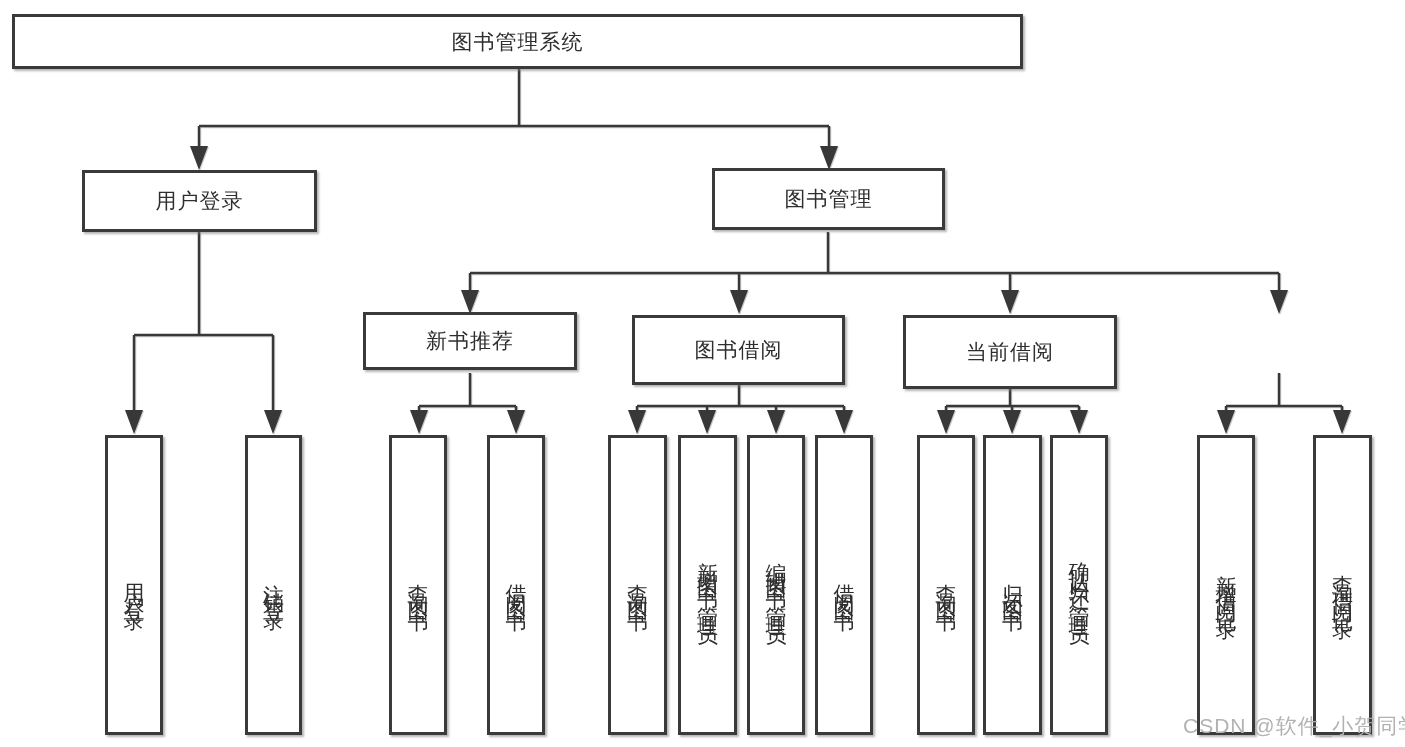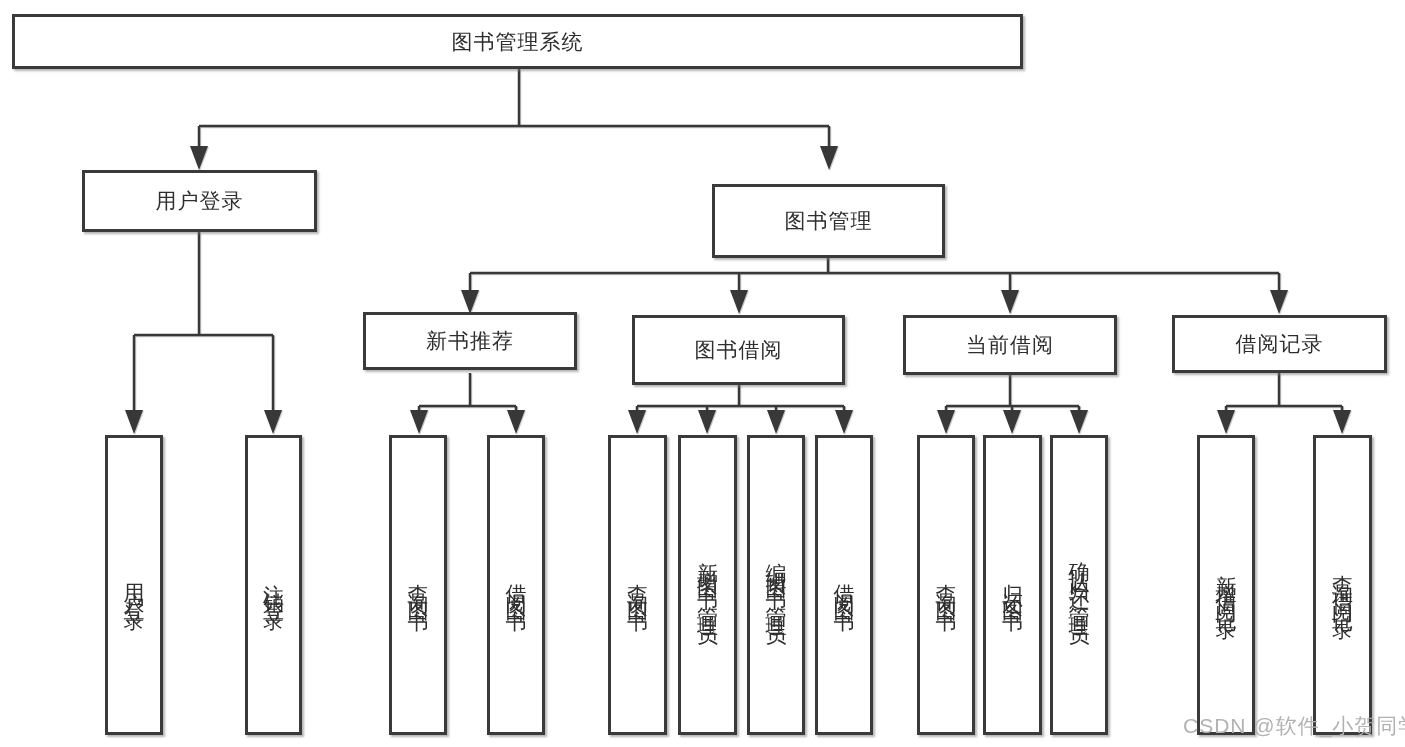--- a/index.html
+++ b/index.html
@@ -13,24 +13,24 @@
   .connectors{position:absolute;left:0;top:0;width:1405px;height:747px;color:var(--line);
     filter:drop-shadow(1.5px 1.5px 0.5px rgba(140,140,140,.45));}
   .node{position:absolute;background:var(--box-fill);border:3px solid var(--box-border);
     display:flex;align-items:center;justify-content:center;color:var(--text);
     box-shadow:2px 2px 2px rgba(120,120,120,.55);}
   .hbox{font-size:21px;letter-spacing:1px;}
   .vbox{top:435px;height:300px;writing-mode:vertical-rl;font-size:21px;letter-spacing:9px;
     text-align:center;}
   #b-root{left:12px;top:14px;width:1011px;height:55px}
   #b-user{left:82px;top:170px;width:235px;height:62px}
-  #b-mgmt{left:712px;top:184px;width:233px;height:74px}
+  #b-mgmt{left:712px;top:168px;width:233px;height:62px}
   #b-l3-0{left:363px;top:312px;width:214px;height:58px}
   #b-l3-1{left:632px;top:315px;width:213px;height:70px}
-  #b-l3-2{left:903px;top:315px;width:214px;height:60px}
+  #b-l3-2{left:903px;top:315px;width:214px;height:74px}
   #b-l3-3{left:1172px;top:315px;width:215px;height:58px}
   #v0{left:105px;width:58px}
   #v1{left:245px;width:57px}
   #v2{left:389px;width:58px}
   #v3{left:487px;width:58px}
   #v4{left:608px;width:59px}
   #v5{left:678px;width:59px}
   #v6{left:747px;width:58px}
   #v7{left:815px;width:58px}
   #v8{left:917px;width:58px}
@@ -80,21 +80,20 @@
   </svg>
 
   <div id="b-root" class="node hbox">图书管理系统</div>
 
   <div id="b-user" class="node hbox">用户登录</div>
   <div id="b-mgmt" class="node hbox">图书管理</div>
 
   <div id="b-l3-0" class="node hbox">新书推荐</div>
   <div id="b-l3-1" class="node hbox">图书借阅</div>
   <div id="b-l3-2" class="node hbox">当前借阅</div>
-  <div id="b-l3-3" class="node hbox">借阅记录</div>
 
   <div id="v0" class="node vbox">用户登录</div>
   <div id="v1" class="node vbox">注销登录</div>
 
   <div id="v2" class="node vbox">查询图书</div>
   <div id="v3" class="node vbox">借阅图书</div>
 
   <div id="v4" class="node vbox">查询图书</div>
   <div id="v5" class="node vbox">新增图书（管理员）</div>
   <div id="v6" class="node vbox">编辑图书（管理员）</div>

